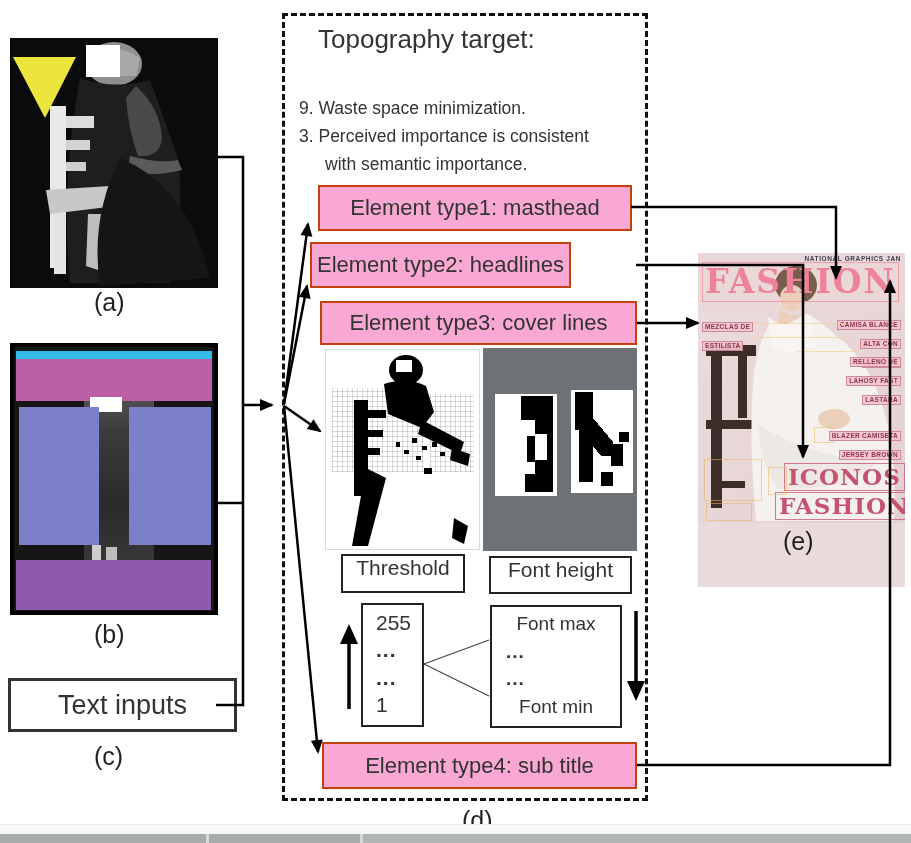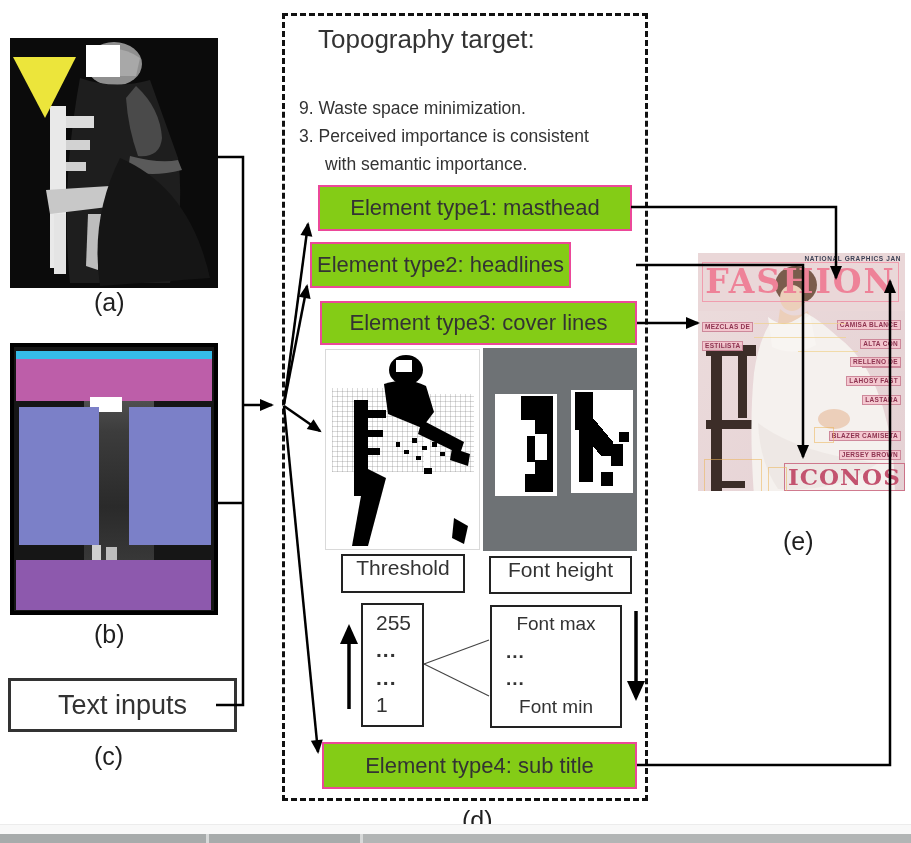--- a/index.html
+++ b/index.html
@@ -20,21 +20,21 @@
   .b-chip1{position:absolute;left:78px;top:198px;width:9px;height:18px;background:#cfcfcf;}
   .b-chip2{position:absolute;left:92px;top:200px;width:11px;height:14px;background:#bdbdbd;}
   .b-purple{position:absolute;left:2px;top:213px;width:195px;height:50px;background:#8d59ad;}
   #text-inputs-box{left:8px;top:678px;width:229px;height:54px;border:3px solid #333;box-sizing:border-box;
                    background:#fff;display:flex;align-items:center;justify-content:center;font-size:27px;color:#333;}
   
   #d-box{left:282px;top:13px;width:366px;height:788px;border:3px dashed #111;box-sizing:border-box;background:transparent;}
   #topo-title{left:318px;top:24px;font-size:26px;color:#333;}
   .goal{position:absolute;left:299px;font-size:17.5px;color:#333;}
   .goal.indent{left:325px;text-align:center;}
-  .type-box{position:absolute;border:2px solid #ec4899;background:#84cc16;display:flex;align-items:center;justify-content:center;
+  .type-box{position:absolute;border:2px solid #c2410c;background:#f9a8d4;display:flex;align-items:center;justify-content:center;
             font-size:22px;color:#333;box-sizing:border-box;}
   #t1{left:318px;top:185px;width:314px;height:46px;}
   #t2{left:310px;top:242px;width:261px;height:46px;}
   #t3{left:320px;top:301px;width:317px;height:44px;}
   #t4{left:322px;top:742px;width:315px;height:47px;}
   .small-box{position:absolute;border:2px solid #222;background:#fff;display:flex;align-items:flex-start;justify-content:center;
              font-size:21px;color:#333;box-sizing:border-box;}
   #threshold-label{left:341px;top:554px;width:124px;height:39px;}
   #fontheight-label{left:489px;top:556px;width:143px;height:38px;}
   #threshold-map{left:325px;top:349px;width:155px;height:201px;background:#fff;border:1px solid #d9d9d9;box-sizing:border-box;}
@@ -45,21 +45,21 @@
   #grid2{left:104px;top:44px;width:44px;height:78px;}
   #fontheight-map{left:483px;top:348px;width:154px;height:203px;background:#6e7275;}
   #scale-255{left:361px;top:603px;width:63px;height:124px;border:2px solid #222;background:#fff;box-sizing:border-box;
              display:flex;flex-direction:column;justify-content:space-between;padding:6px 0 8px 13px;font-size:21px;color:#333;}
   #scale-font{left:490px;top:605px;width:132px;height:123px;border:2px solid #222;background:#fff;box-sizing:border-box;
               display:flex;flex-direction:column;justify-content:space-between;padding:6px 0 8px 0;font-size:19px;color:#333;}
   #scale-font .center{text-align:center;}
   #scale-font .dots,#scale-255 .dots{font-weight:bold;letter-spacing:1px;}
   #scale-font .dots{padding-left:14px;}
   
-  #cover{left:698px;top:253px;width:207px;height:238px;background:#e9dbdb;overflow:hidden;}
+  #cover{left:698px;top:253px;width:207px;height:334px;background:#e9dbdb;overflow:hidden;}
   #kicker{position:absolute;right:4px;top:2px;font-size:6.5px;font-weight:bold;letter-spacing:.6px;color:#3c4054;}
   #masthead{position:absolute;left:4px;top:9px;width:197px;height:40px;border:1px solid #f09dae;box-sizing:border-box;
             font-family:"DejaVu Serif",serif;font-weight:bold;font-size:33px;line-height:38px;letter-spacing:2px;
             color:#ee8298;text-align:center;}
   .cl{position:absolute;}
   .cl .line{margin-bottom:1px;}
   .cl.right{text-align:right;}
   .chip{display:inline-block;background:rgba(243,196,205,.92);color:#8e3350;border:1px solid rgba(160,60,90,.45);
         font-size:6.5px;font-weight:bold;line-height:8px;padding:0 2px;letter-spacing:.3px;}
   #cl-left{left:4px;top:62px;}

